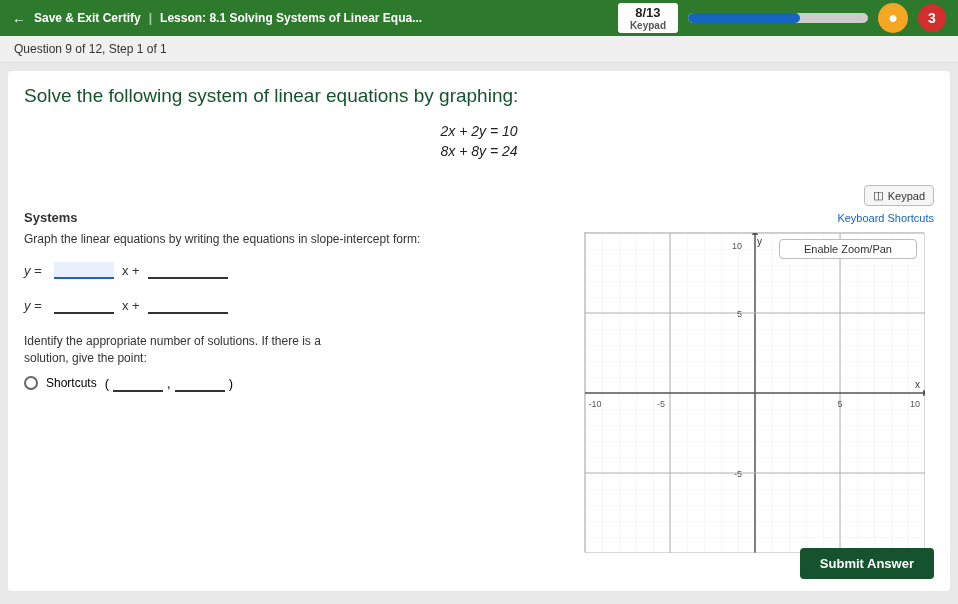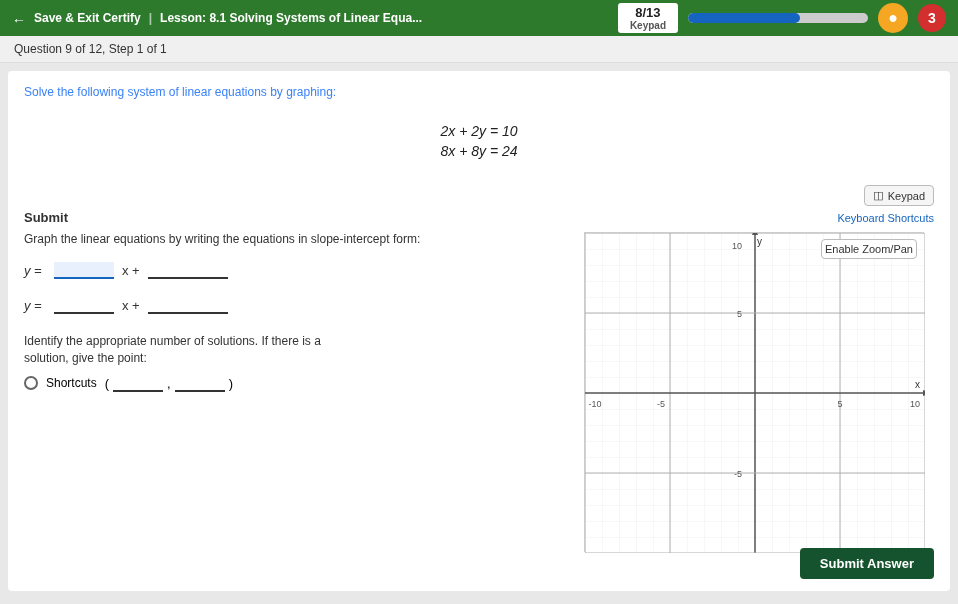--- a/index.html
+++ b/index.html
@@ -82,23 +82,23 @@
     .main-content {
       background: white;
       margin: 8px;
       border-radius: 4px;
       padding: 14px 16px;
       min-height: 520px;
       position: relative;
     }
 
     .problem-statement {
-      font-size: 12px;
-      color: #3b82f6;
-      margin-bottom: 24px;
+      font-size: 19px;
+      color: #14532d;
+      margin-bottom: 16px;
     }
 
     .equations-block {
       text-align: center;
       margin: 10px 0 16px 0;
       font-size: 14px;
       color: #222;
     }
     .equation-line { margin: 4px 0; font-style: italic; }
 
@@ -241,21 +241,21 @@
       width: 340px;
       height: 320px;
     }
     .zoom-btn {
       position: absolute;
       top: 6px;
       right: 6px;
       background: white;
       border: 1px solid #bbb;
       border-radius: 4px;
-      padding: 3px 3px;
+      padding: 3px 24px;
       font-size: 11px;
       cursor: pointer;
       z-index: 10;
       color: #333;
     }
 
     
     .submit-row {
       position: absolute;
       bottom: 12px;
@@ -314,21 +314,21 @@
   <div style="height:10px;"></div>
 
   <div class="toolbar-row">
     <button class="keypad-btn">
       <span>◫</span>
       <span>Keypad</span>
     </button>
   </div>
 
   <div style="display:flex;justify-content:space-between;align-items:baseline;">
-    <div class="answer-label">Submit</div>
+    <div class="answer-label">Systems</div>
     <div class="shortcuts-link">Keyboard Shortcuts</div>
   </div>
 
   <div class="two-col">
 
     <div class="left-col">
 
       <div class="graph-instruction">Graph the linear equations by writing the equations in slope-intercept form:</div>
 
       <div class="eq-input-row">

